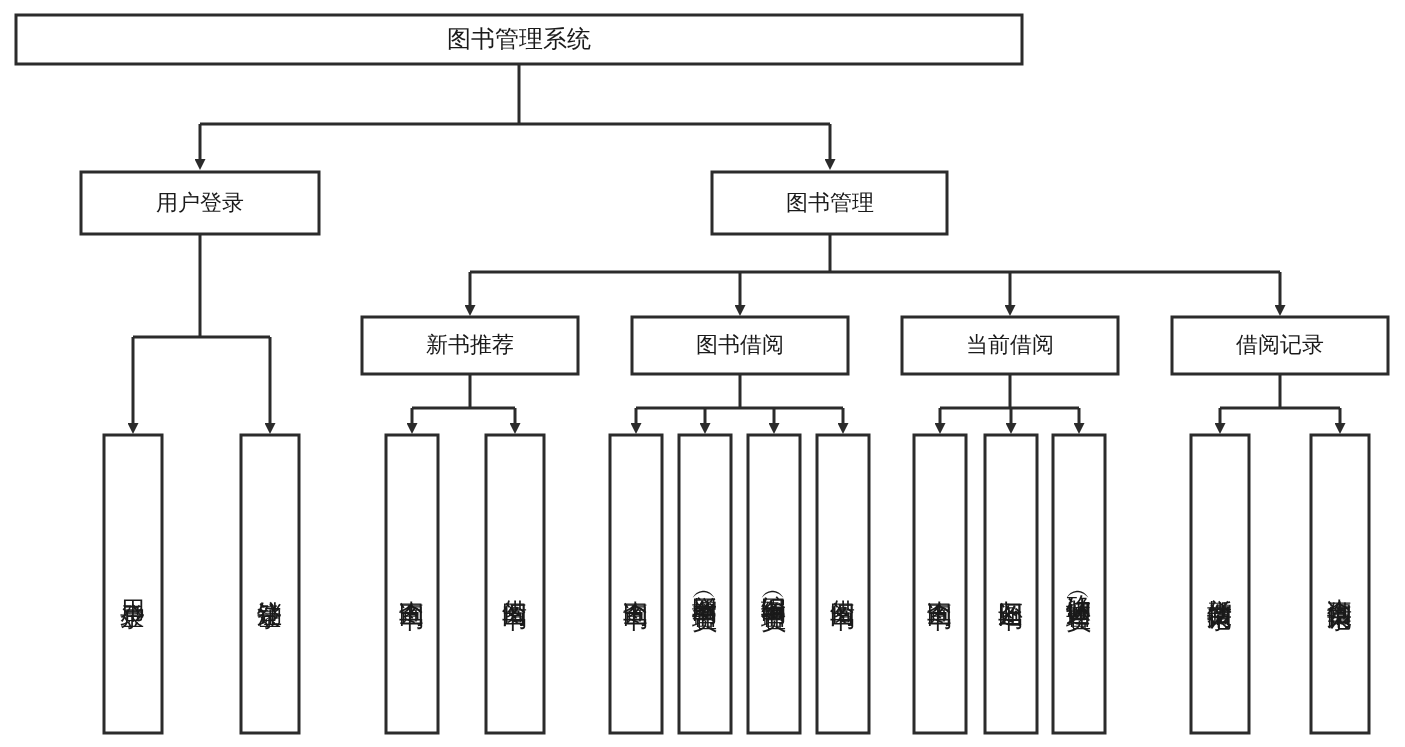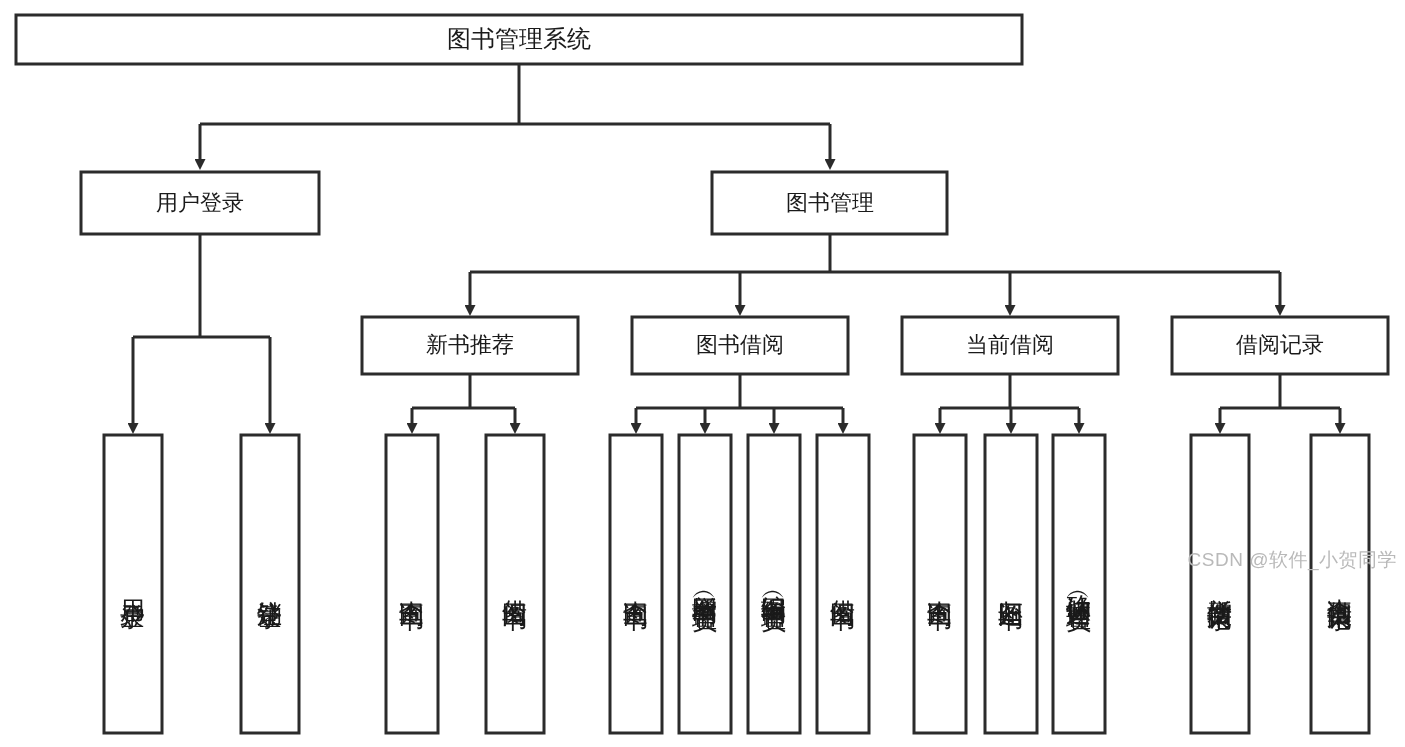--- a/index.html
+++ b/index.html
@@ -221,14 +221,13 @@
   <div class="vert-label-box" style="left:1053px; top:435px; width:52px; height:298px;">
     <span class="vert-label">确认归还（管理员）</span>
   </div>
   <div class="vert-label-box" style="left:1191px; top:435px; width:58px; height:298px;">
     <span class="vert-label">新增借阅记录</span>
   </div>
   <div class="vert-label-box" style="left:1311px; top:435px; width:58px; height:298px;">
     <span class="vert-label">查询借阅记录</span>
   </div>
 
-  <div class="watermark">CSDN @软件_小贺同学</div>
 </div>
 
 </body></html>

